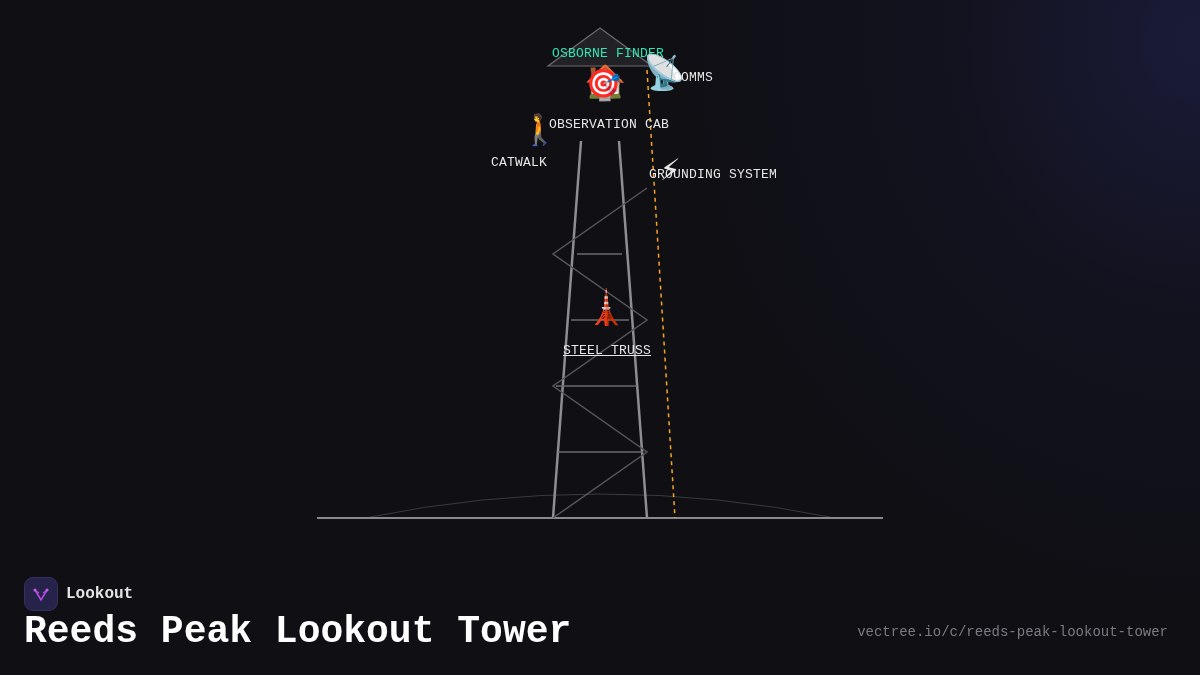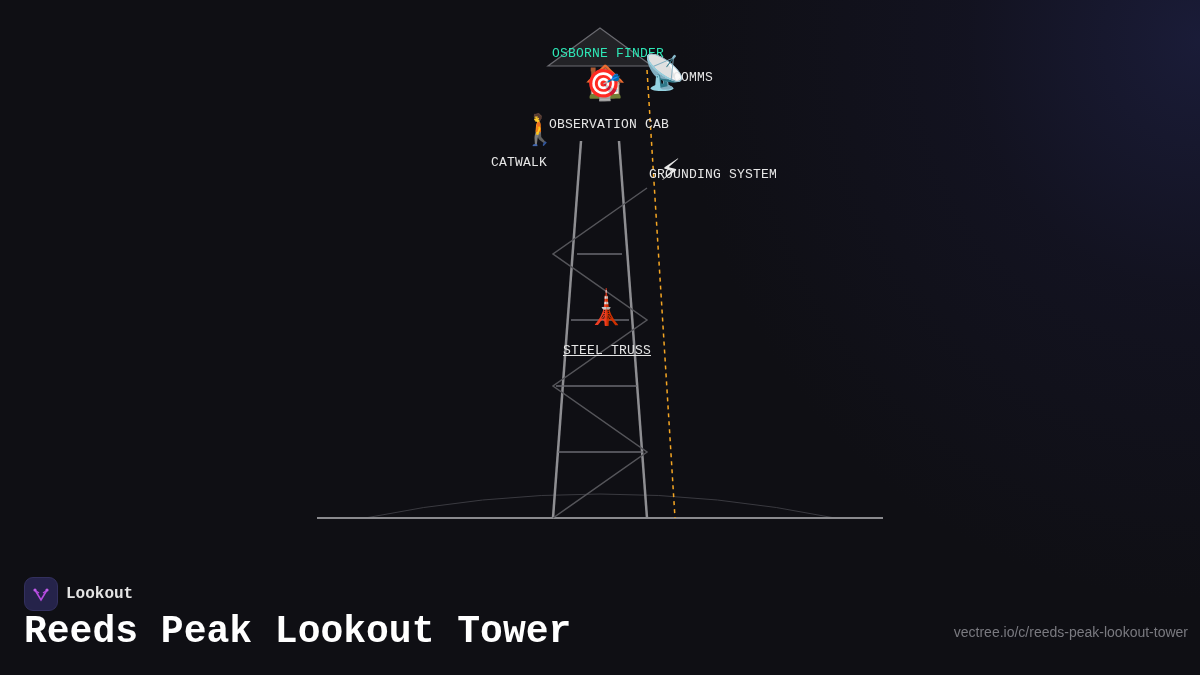--- a/index.html
+++ b/index.html
@@ -70,23 +70,23 @@
       top: 610px;
       margin: 0;
       font-family: "Liberation Mono", "DejaVu Sans Mono", monospace;
       font-weight: bold;
       font-size: 38px;
       color: #ffffff;
       letter-spacing: 0px;
     }
     .page-url {
       position: absolute;
-      right: 12px;
+      right: 32px;
       top: 624px;
-      font-family: Liberation Sans, sans-serif;
+      font-family: Liberation Mono, monospace;
       font-size: 14px;
       color: #7a7a80;
     }
   </style>
 </head>
 <body>
 
 <div class="stage">
 
   <svg class="diagram-svg" width="1200" height="675" viewBox="0 0 1200 675">

